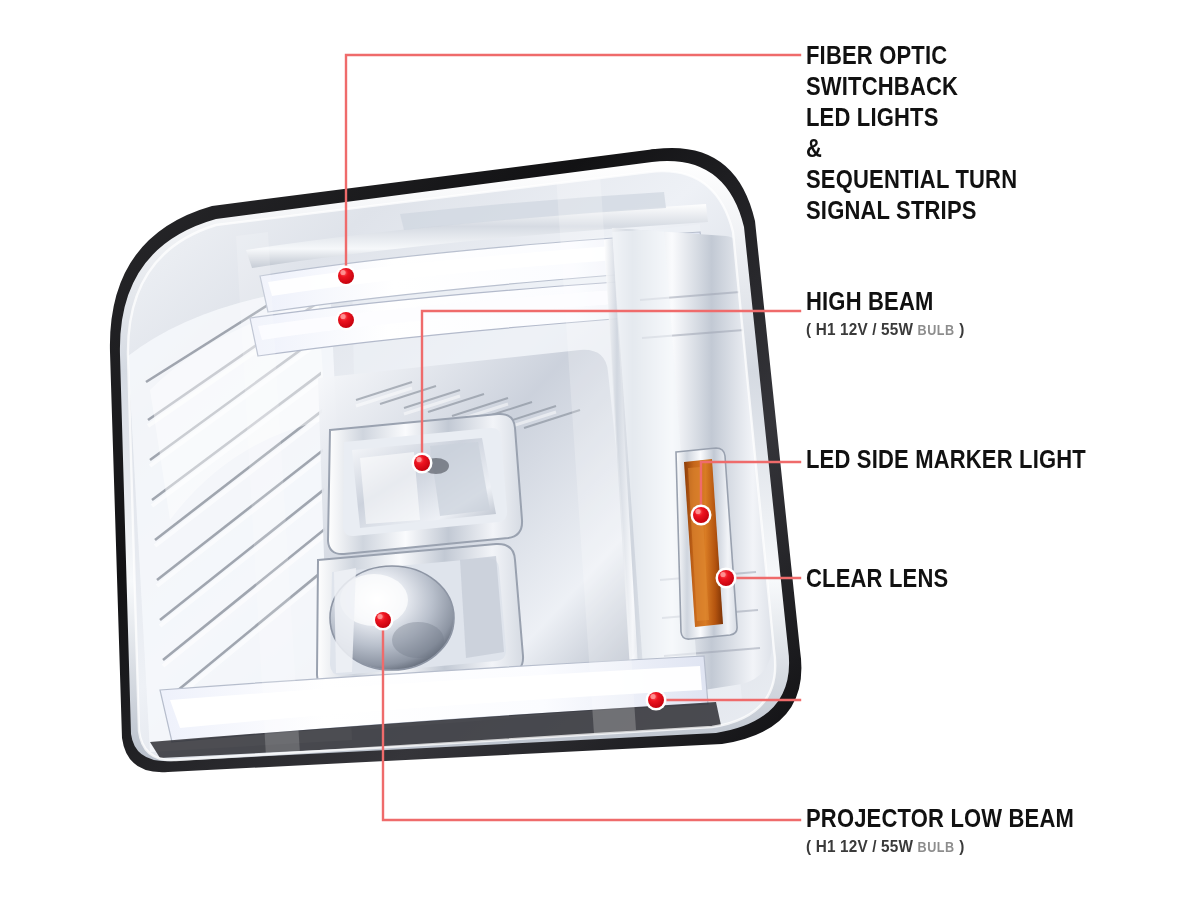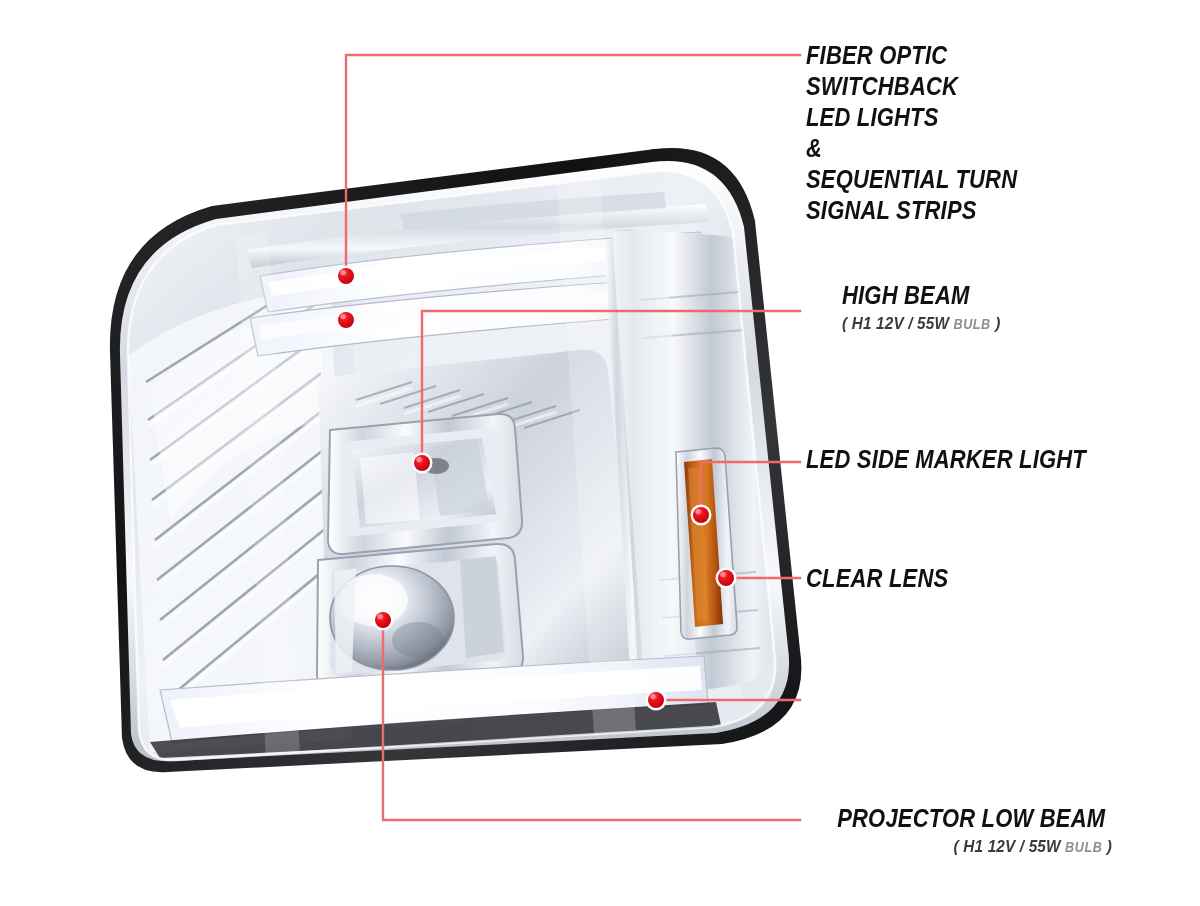--- a/index.html
+++ b/index.html
@@ -11,21 +11,20 @@
   body {
     width: 1200px; height: 906px;
     font-family: "Liberation Sans", sans-serif;
     overflow: hidden;
     position: relative;
   }
   #stage {
     position: relative;
     width: 1200px; height: 906px;
     background: #ffffff;
-    font-style: italic;
   }
 
   
   #art {
     position: absolute;
     left: 0; top: 0;
     width: 1200px; height: 906px;
   }
 
   
@@ -55,25 +54,25 @@
     transform: scaleX(0.9);
     transform-origin: left top;
   }
   .callout .sub .dim {
     color: #8d8d8d;
     font-size: 14px;
     letter-spacing: 0.6px;
   }
 
   #c-fiber   { left: 806px; top: 40px;  width: 340px; }
-  #c-high    { left: 806px; top: 280px; width: 330px; margin-left: 36px; }
+  #c-high    { left: 806px; top: 286px; width: 330px; }
   #c-marker  { left: 806px; top: 444px; width: 340px; }
   #c-clear   { left: 806px; top: 563px; width: 300px; }
   #c-chrome  { left: 806px; top: 685px; width: 320px; }
-  #c-low     { left: 806px; top: 803px; width: 340px; text-align: right; }
+  #c-low     { left: 806px; top: 803px; width: 340px; }
 </style>
 </head>
 <body>
 
 <div id="stage">
 
   <svg id="art" viewBox="0 0 1200 906" xmlns="http://www.w3.org/2000/svg">
     <defs>
 
       <linearGradient id="gBody" x1="0" y1="0" x2="1" y2="1">

